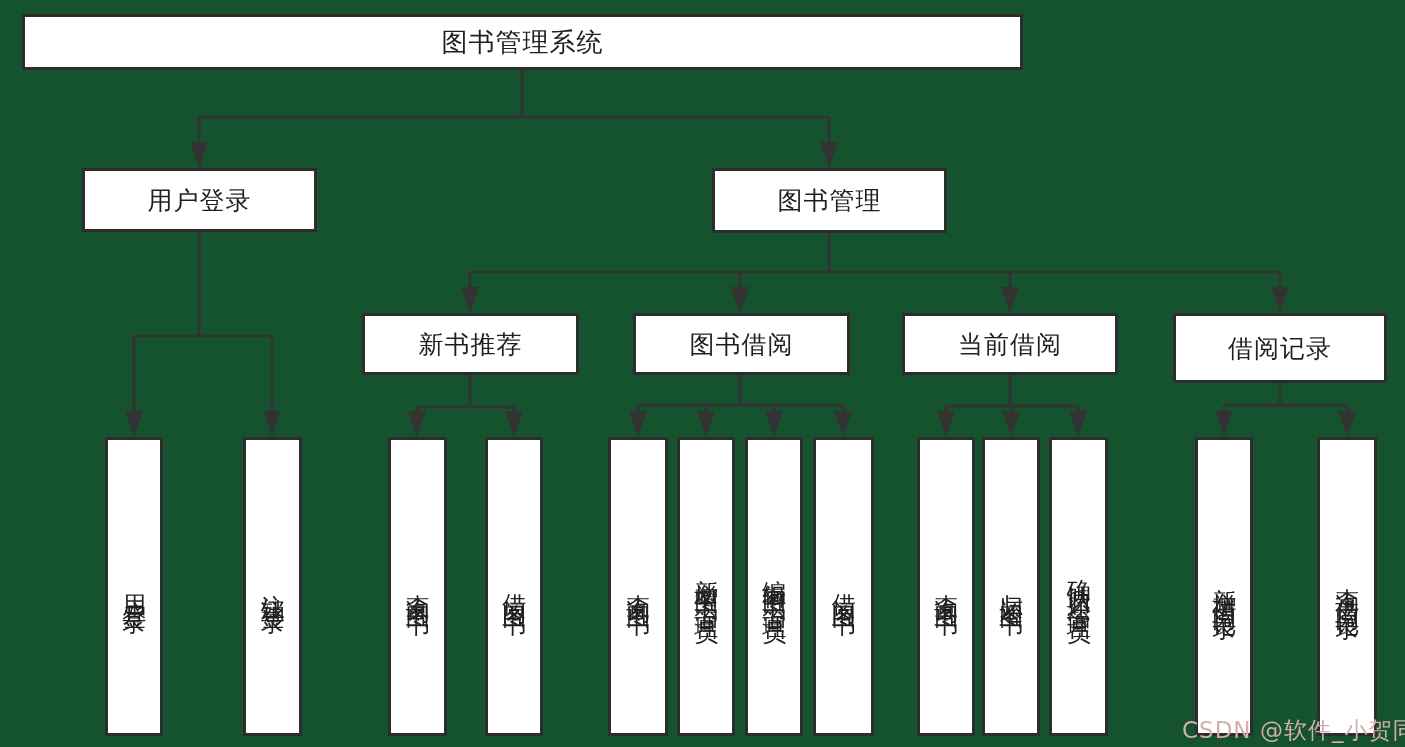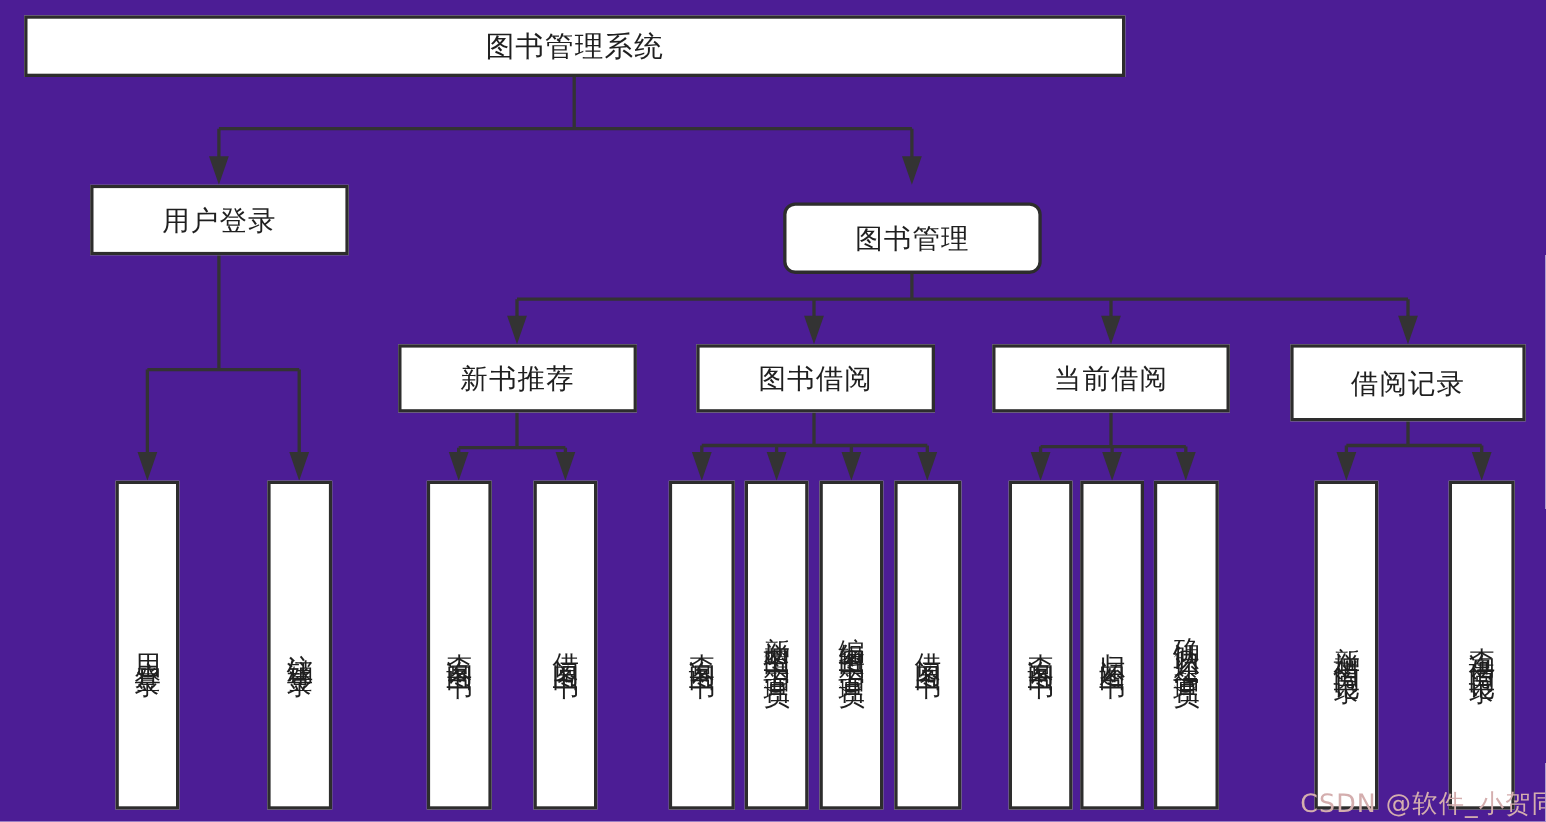--- a/index.html
+++ b/index.html
@@ -1,17 +1,17 @@
 <!DOCTYPE html>
 <html><head>
 <meta charset="utf-8">
 <style>
   html,body { margin:0; padding:0; background:#ffffff; }
   .canvas {
-    position:relative; width:1405px; height:747px; background:#4c1d95;
+    position:relative; width:1405px; height:747px; background:#14532d;
     font-family:"DejaVu Sans", sans-serif; overflow:hidden;
   }
   .wires { position:absolute; left:0; top:0; width:1405px; height:747px; }
   .node {
     position:absolute; box-sizing:border-box;
     border:3px solid #2d2d2d; background:#ffffff;
     display:flex; align-items:center; justify-content:center;
     color:#1f1f1f;
   }
   .h-node { font-size:25px; letter-spacing:1px; white-space:nowrap; }
@@ -67,21 +67,21 @@
       <path d="M1002 411 L1020 411 L1011 437 Z"></path>
       <path d="M1069 411 L1087 411 L1078 437 Z"></path>
       <path d="M1215 411 L1233 411 L1224 437 Z"></path>
       <path d="M1338 411 L1356 411 L1347 437 Z"></path>
     </g>
   </svg>
 
   <div class="node h-node root-node" style="left:22px; top:14px; width:1001px; height:56px;">图书管理系统</div>
 
   <div class="node h-node" style="left:82px; top:168px; width:235px; height:64px;">用户登录</div>
-  <div class="node h-node" style="left:712px; top:184px; width:235px; height:65px;border-radius:11px;">图书管理</div>
+  <div class="node h-node" style="left:712px; top:168px; width:235px; height:65px;">图书管理</div>
 
   <div class="node h-node" style="left:362px; top:313px; width:217px; height:62px;">新书推荐</div>
   <div class="node h-node" style="left:633px; top:313px; width:217px; height:62px;">图书借阅</div>
   <div class="node h-node" style="left:902px; top:313px; width:216px; height:62px;">当前借阅</div>
   <div class="node h-node" style="left:1173px; top:313px; width:214px; height:70px;">借阅记录</div>
 
   <div class="node v-node" style="left:105px; top:437px; width:58px; height:299px;">
     <span class="v-label">用户登录</span>
   </div>
   <div class="node v-node" style="left:243px; top:437px; width:59px; height:299px;">

